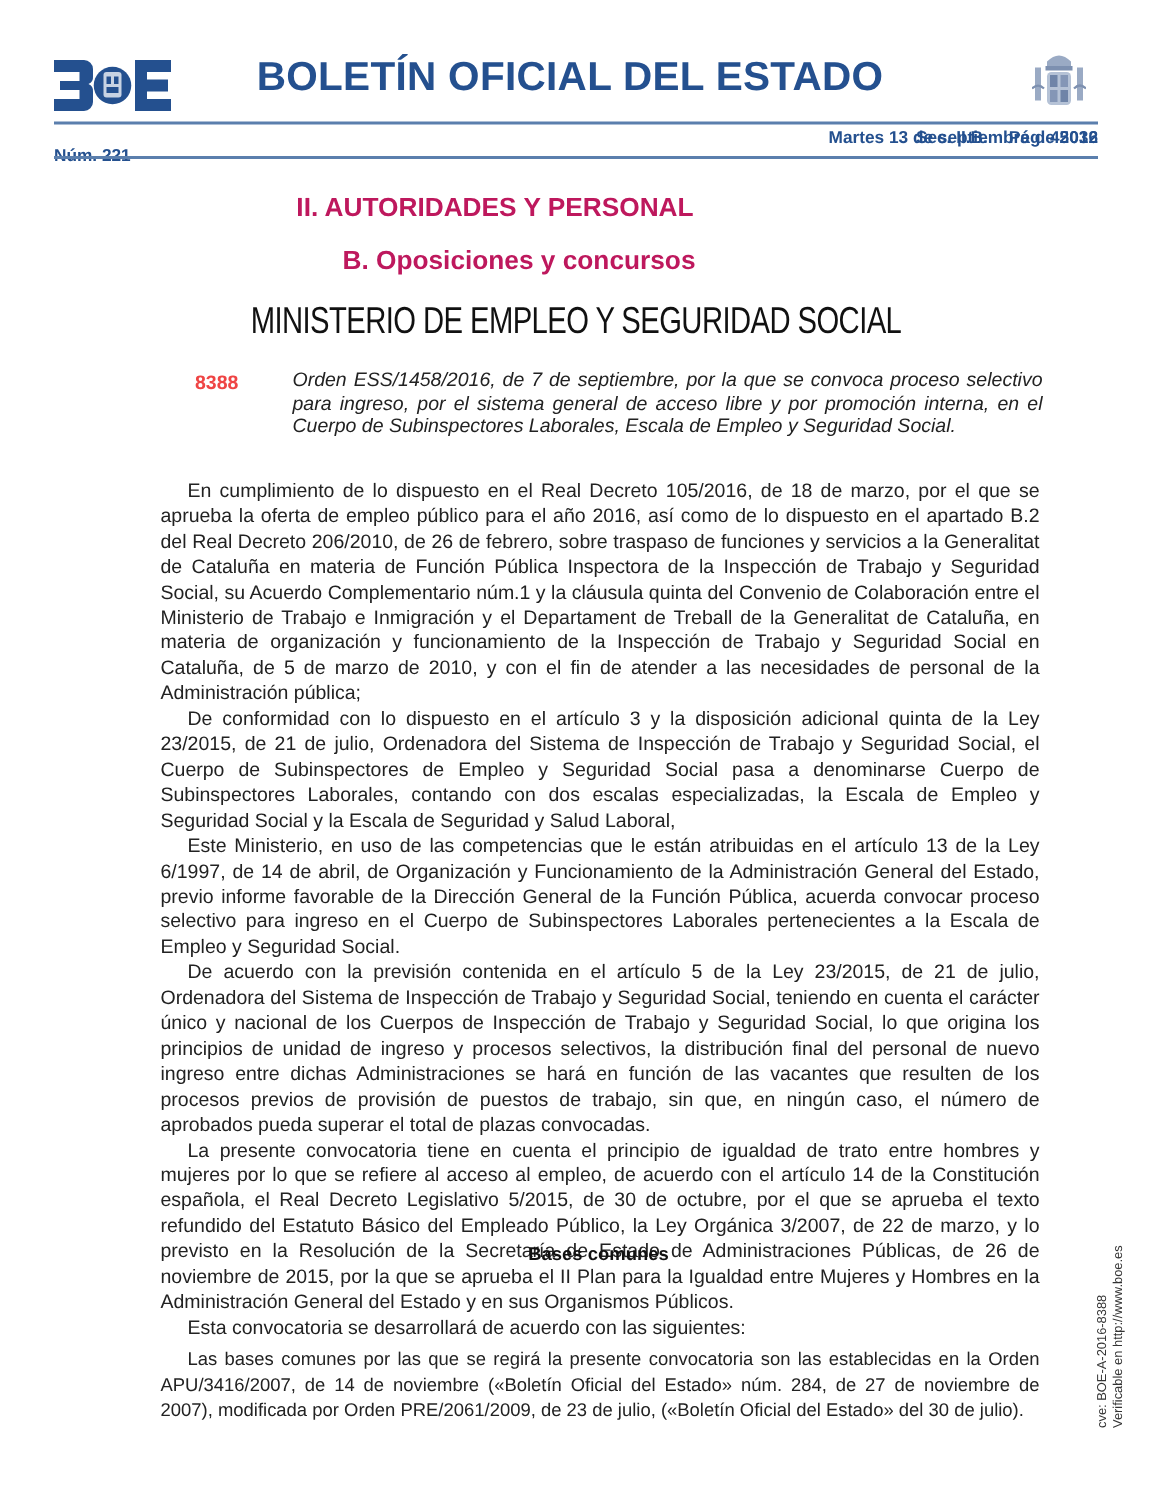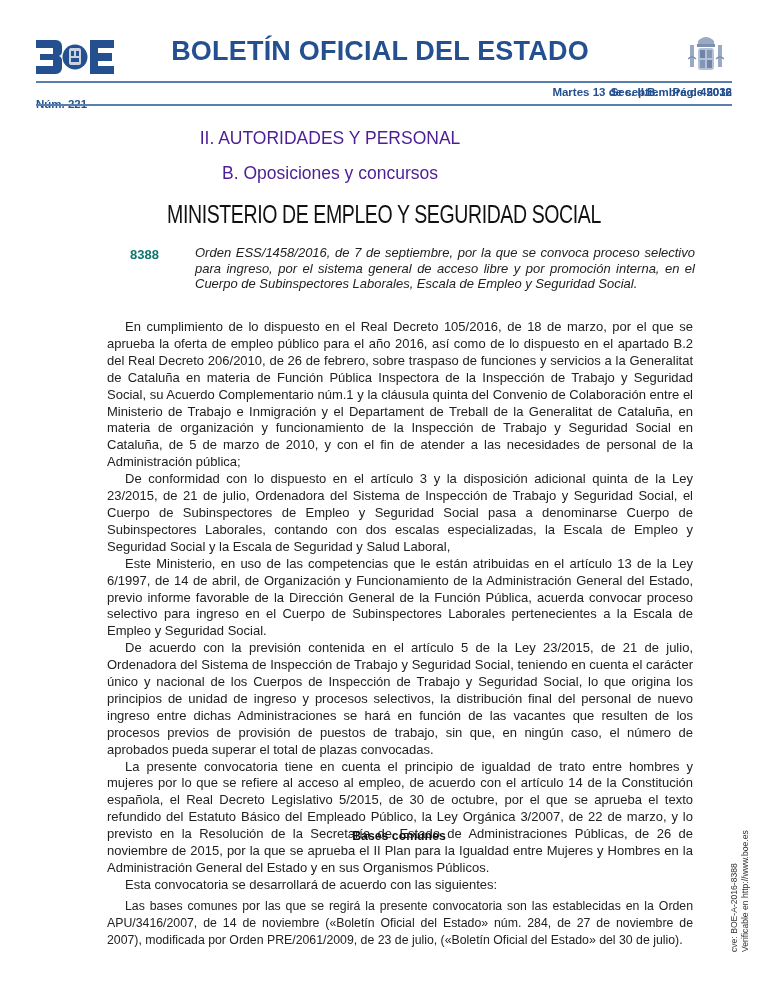--- a/index.html
+++ b/index.html
@@ -12,26 +12,26 @@
     .rule { position: absolute; left: 36px; width: 696px; height: 2px; background: #5b7fad; }
     .rule.top { top: 81px; }
     .rule.bottom { top: 104px; }
 
     .subhead { position: absolute; top: 85px; left: 36px; width: 696px; height: 16px; font-weight: bold; font-size: 11.5px; color: #24508f; }
     .subhead .num { position: absolute; left: 0; top: 13px; }
     .subhead .date { position: absolute; left: 0; width: 696px; text-align: right; top: 1px; }
     .subhead .sec { position: absolute; right: 0; top: 1px; }
     .subhead .sec span { margin-left: 14px; text-align: center; }
 
-    .section { position: absolute; left: 0; width: 660px; text-align: center; font-weight: normal; color: #4c1d95; }
+    .section { position: absolute; left: 0; width: 660px; text-align: center; font-weight: bold; color: #be185d; }
     .section.s1 { top: 128px; font-size: 17.5px; }
-    .section.s2 { top: 163px; font-size: 17.5px; }
+    .section.s2 { top: 163px; font-size: 17.5px; padding-left: 16px; }
     .ministry { position: absolute; left: 0; width: 768px; top: 200px; text-align: center; font-size: 25px; color: #111; transform: scaleX(0.78); transform-origin: center; letter-spacing: -0.5px; }
 
-    .ref-num { position: absolute; left: 130px; top: 247px; font-weight: bold; font-size: 13px; color: #0f766e; text-align: center; }
+    .ref-num { position: absolute; left: 130px; top: 247px; font-weight: bold; font-size: 13px; color: #ef4444; text-align: center; }
     .ref-title { position: absolute; left: 195px; top: 245px; width: 500px; font-style: italic; font-size: 13px; line-height: 15.6px; text-align: justify; color: #222; }
 
     .body { position: absolute; left: 107px; top: 319px; width: 586px; font-size: 13px; line-height: 16.9px; text-align: justify; color: #222; }
     .body p { margin: 0; text-indent: 18px; }
 
     .bases-title { position: absolute; left: 0; width: 768px; top: 829px; text-align: center; font-weight: bold; font-size: 12.3px; color: #111; margin-left: 15px; }
     .body2 { position: absolute; left: 107px; top: 858px; width: 586px; font-size: 12.3px; line-height: 16.9px; text-align: justify; color: #222; margin-top: 40px; }
     .body2 p { margin: 0; text-indent: 18px; }
 
     .cve { position: absolute; left: 729px; top: 952px; transform: rotate(-90deg); transform-origin: 0 0; font-size: 8.6px; line-height: 10.5px; color: #333; white-space: nowrap; }

